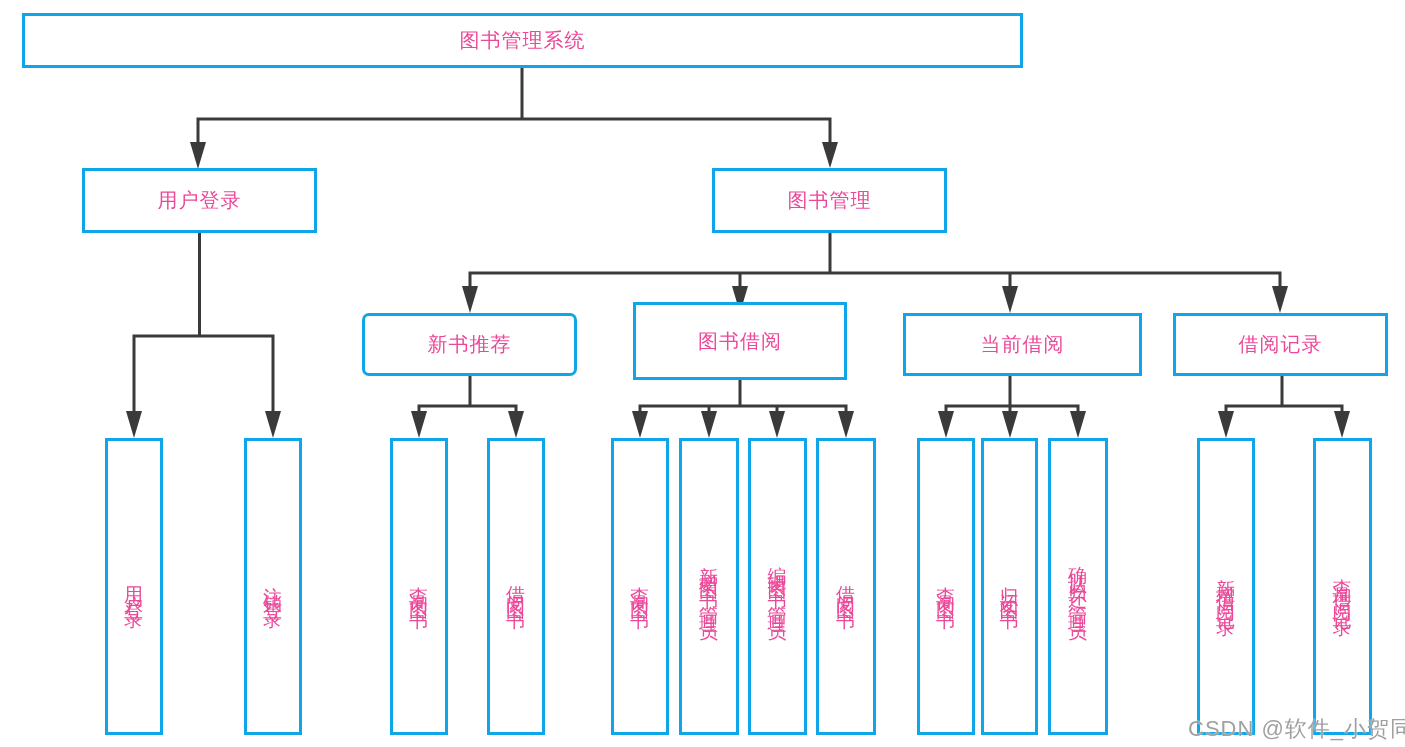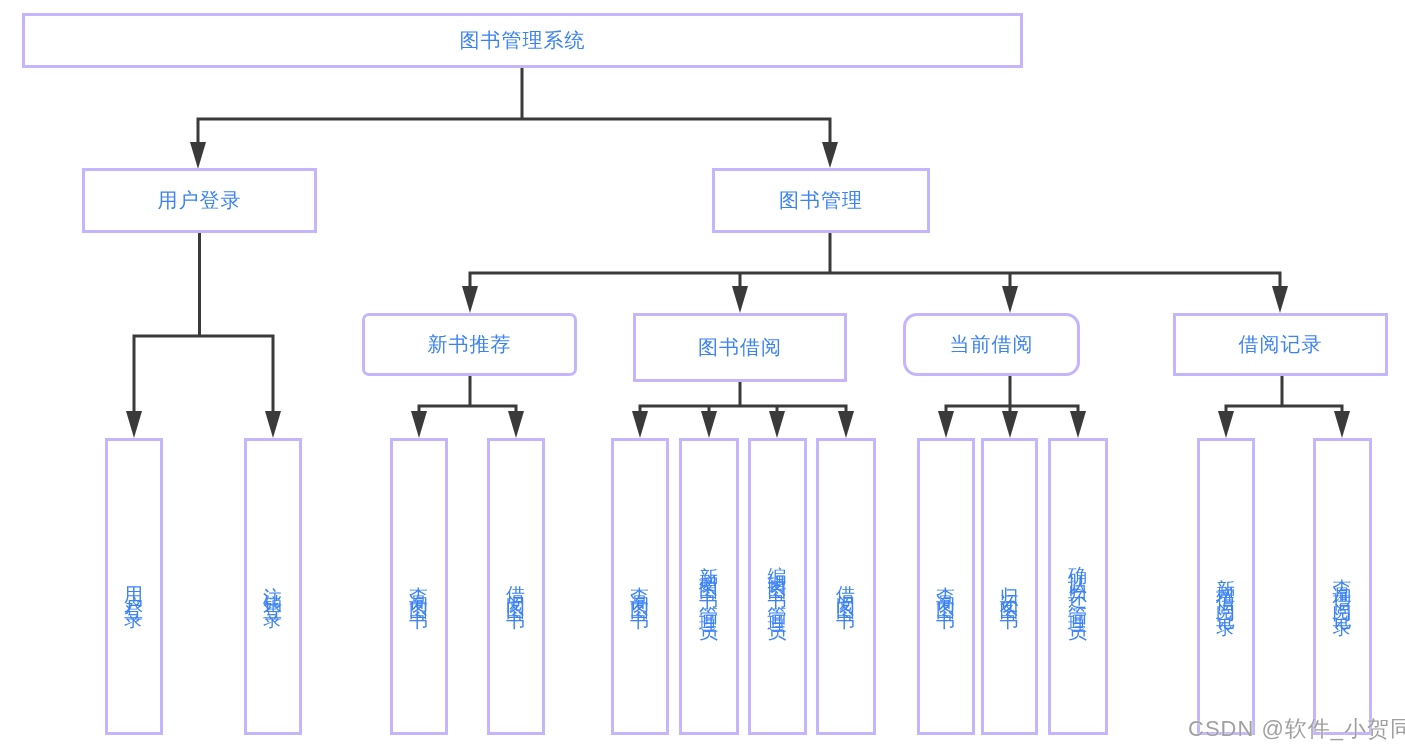--- a/index.html
+++ b/index.html
@@ -2,22 +2,22 @@
 <html><head>
 <meta charset="utf-8">
 <style>
   html,body{margin:0;padding:0;background:#ffffff;}
   .canvas{
     position:relative;width:1405px;height:747px;background:#ffffff;overflow:hidden;
     font-family:"Liberation Sans", sans-serif;
   }
   .node{
     position:absolute;box-sizing:border-box;background:#ffffff;
-    border:3px solid #c4b5fd;display:flex;align-items:center;justify-content:center;
-    color:#3b82f6;font-size:20px;letter-spacing:1px;z-index:2;
+    border:3px solid #0ea5e9;display:flex;align-items:center;justify-content:center;
+    color:#ec4899;font-size:20px;letter-spacing:1px;z-index:2;
   }
   .hnode{white-space:nowrap;}
   .vnode{top:438px;height:297px;}
   .vnode .vtext{
     writing-mode:vertical-rl;text-orientation:mixed;
     letter-spacing:8px;font-size:19px;line-height:1;white-space:nowrap;
   }
   .wires{position:absolute;left:0;top:0;z-index:1;}
   .watermark{
     position:absolute;left:1188px;top:714px;z-index:3;
@@ -66,25 +66,25 @@
       <polygon points="1002,411 1018,411 1010,438"></polygon>
       <polygon points="1070,411 1086,411 1078,438"></polygon>
       <polygon points="1218,411 1234,411 1226,438"></polygon>
       <polygon points="1334,411 1350,411 1342,438"></polygon>
     </g>
   </svg>
 
   <div class="node hnode" style="left:22px;top:13px;width:1001px;height:55px;">图书管理系统</div>
 
   <div class="node hnode" style="left:82px;top:168px;width:235px;height:65px;">用户登录</div>
-  <div class="node hnode" style="left:712px;top:168px;width:218px;height:65px;">图书管理</div>
+  <div class="node hnode" style="left:712px;top:168px;width:235px;height:65px;">图书管理</div>
 
   <div class="node hnode" style="left:362px;top:313px;width:215px;height:63px;border-radius:7px;">新书推荐</div>
-  <div class="node hnode" style="left:633px;top:313px;width:214px;height:69px;">图书借阅</div>
-  <div class="node hnode" style="left:903px;top:313px;width:177px;height:63px;border-radius:14px;">当前借阅</div>
+  <div class="node hnode" style="left:633px;top:302px;width:214px;height:78px;">图书借阅</div>
+  <div class="node hnode" style="left:903px;top:313px;width:239px;height:63px;">当前借阅</div>
   <div class="node hnode" style="left:1173px;top:313px;width:215px;height:63px;">借阅记录</div>
 
   <div class="node vnode" style="left:105px;width:58px;">
     <span class="vtext">用户登录</span>
   </div>
   <div class="node vnode" style="left:244px;width:58px;">
     <span class="vtext">注销登录</span>
   </div>
 
   <div class="node vnode" style="left:390px;width:58px;">

